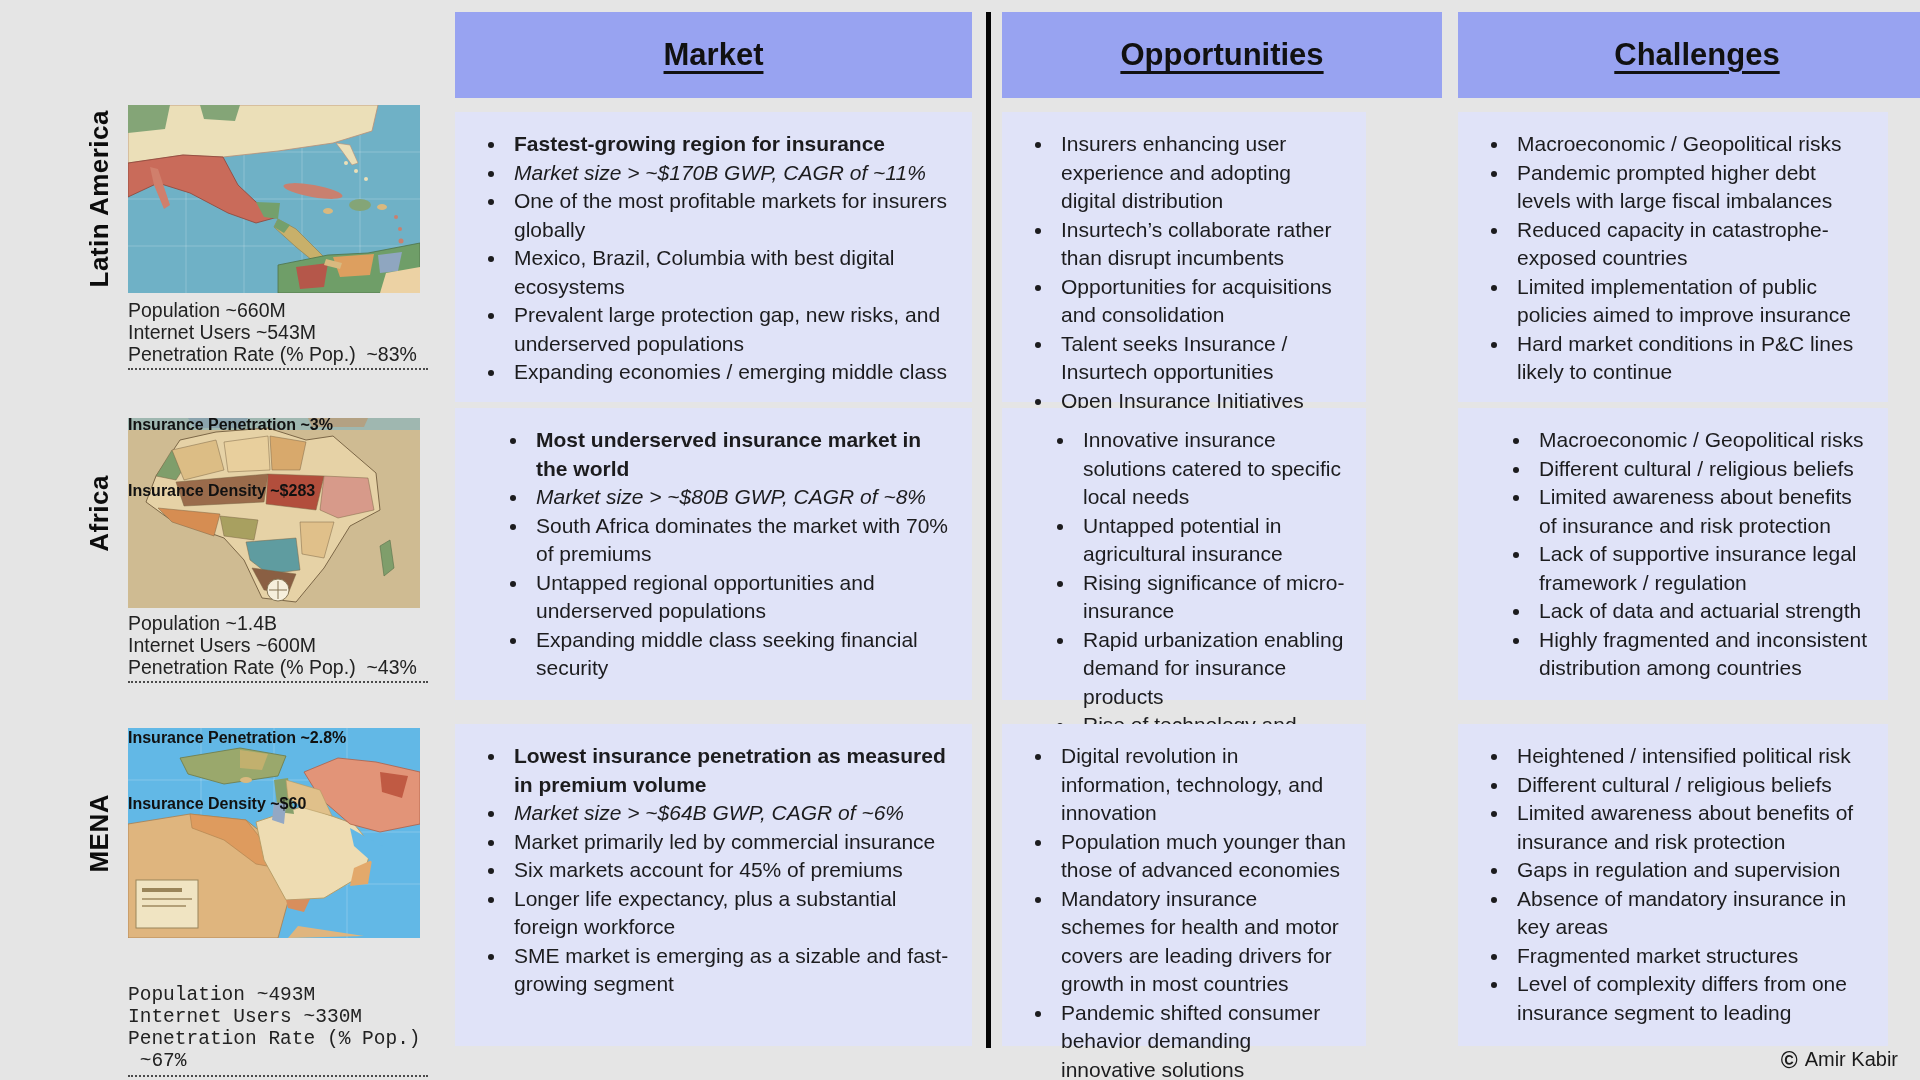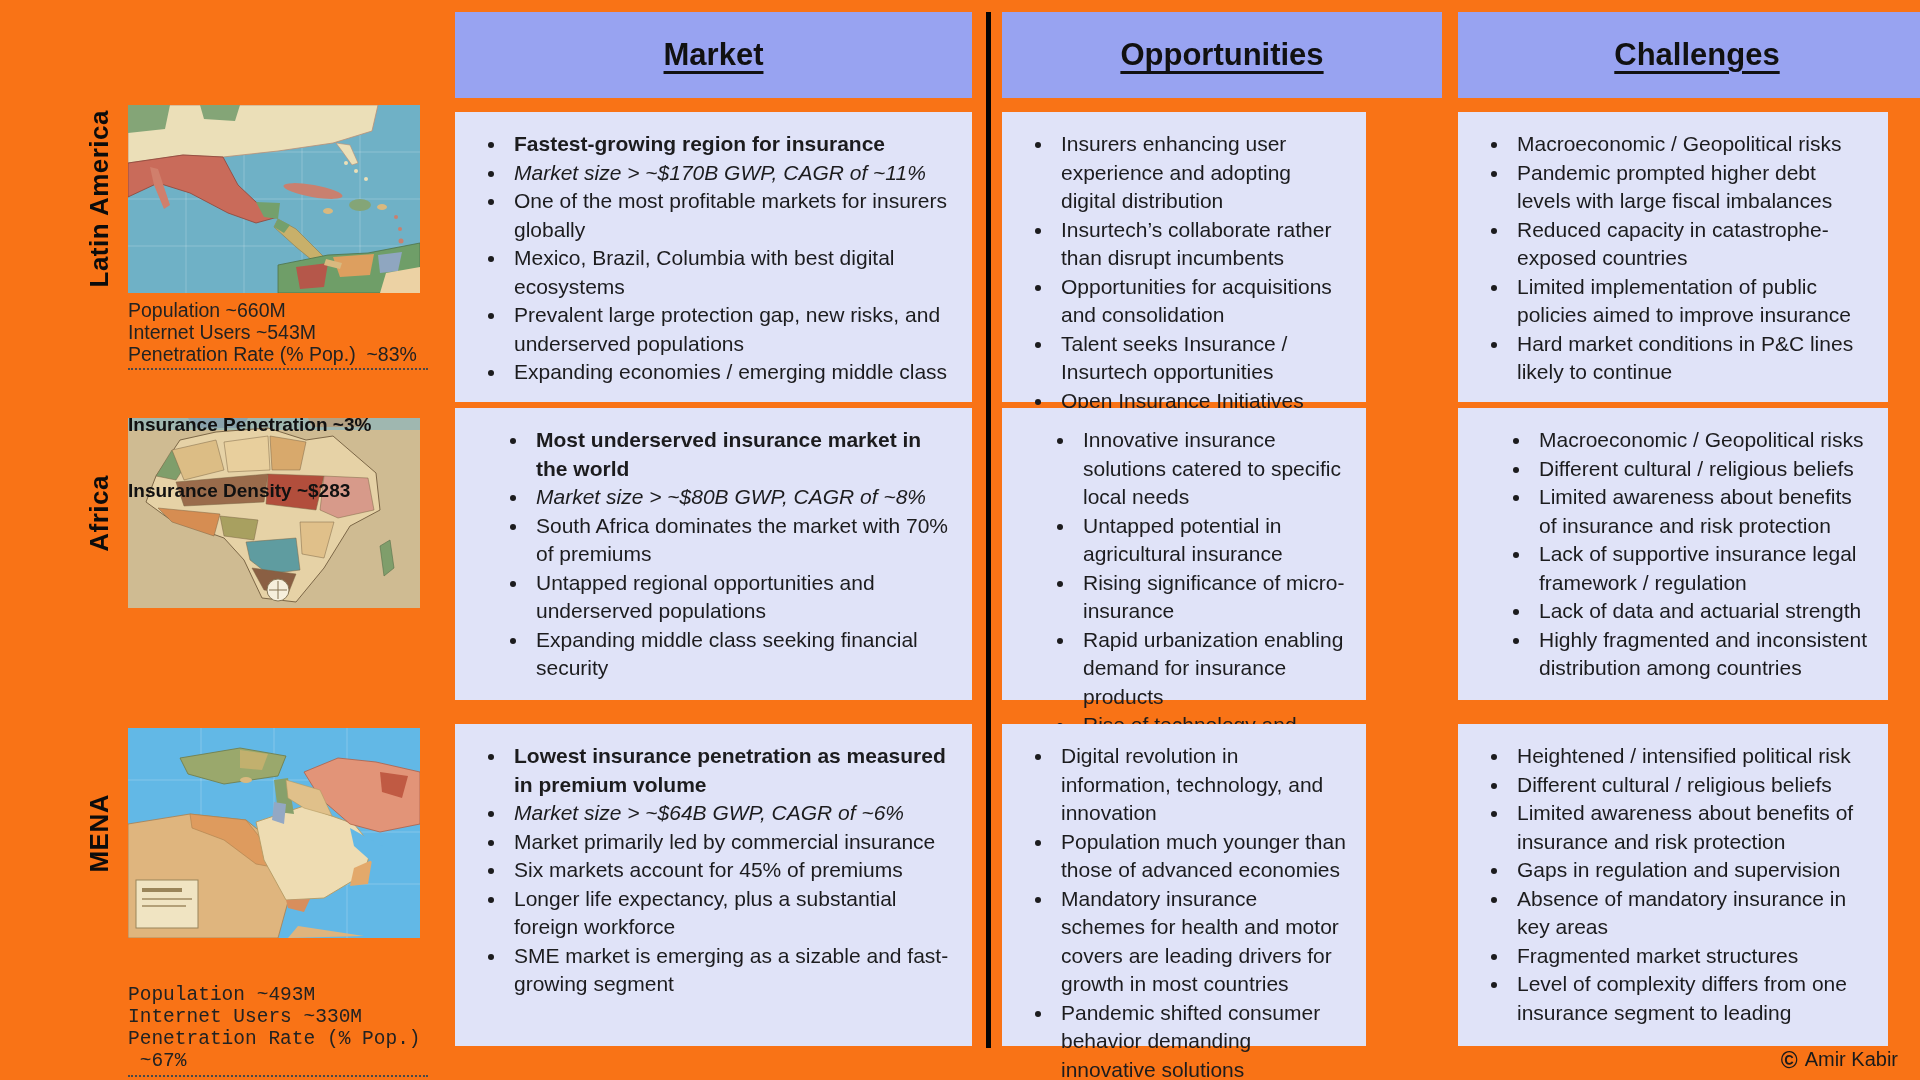--- a/index.html
+++ b/index.html
@@ -1,17 +1,17 @@
 <!DOCTYPE html>
 <html><head>
 <meta charset="utf-8">
 <style>
   html,body{margin:0;padding:0;background:#ffffff;width:1920px;height:1080px;overflow:hidden;}
   body{font-family:"Liberation Sans","DejaVu Sans",sans-serif;color:#1c1c1e;}
-  .page{position:relative;width:1920px;height:1080px;background:#f97316;}
+  .page{position:relative;width:1920px;height:1080px;background:#e5e5e5;}
 
   
   .col-header{position:absolute;top:12px;height:86px;background:#98a3f1;display:flex;align-items:center;justify-content:center;}
   .col-header span{font-size:31px;font-weight:700;color:#111;text-decoration:underline;text-decoration-thickness:2.5px;text-underline-offset:6px;}
   .hdr-market{left:455px;width:517px;}
   .hdr-opportunities{left:1002px;width:440px;align-items:center;}
   .hdr-challenges{left:1458px;width:478px;}
 
   
   .vdivider{position:absolute;left:986px;top:12px;width:5px;height:1036px;background:#050505;}
@@ -44,21 +44,21 @@
   .map3{top:728px;height:210px;}
   .map svg{display:block;width:100%;height:100%;}
 
   
   .stats{position:absolute;left:128px;width:300px;}
   .st1{top:299px;}
   .st2{top:612px;}
   .st3{top:984px;font-family:Liberation Mono, monospace;}
   .stats ul{list-style:none;margin:0;padding:0;}
   .stats li{font-size:19.5px;line-height:22px;color:#222;}
-  .stats li.bold{font-weight:700;font-size:19px;color:#111;margin-top:44px;}
+  .stats li.bold{font-weight:700;font-size:16px;color:#111;margin-top:44px;}
   .stats li.divider{border-bottom:2px dotted #4a4a4a;padding-bottom:3px;margin-bottom:4px;}
 
   
   .credit{position:absolute;top:1048px;right:22px;display:flex;align-items:center;gap:7px;font-size:20px;color:#1a1a1a;}
   .credit .csym{font-weight:800;font-size:23px;line-height:20px;}
 </style>
 </head>
 <body>
 
 <div class="page">
@@ -189,20 +189,29 @@
 
   <div class="stats st1">
     <ul>
         <li>Population ~660M</li>
         <li>Internet Users ~543M</li>
         <li class="divider">Penetration Rate (% Pop.) &nbsp;~83%</li>
         <li class="bold">Insurance Penetration ~3%</li>
         <li class="bold">Insurance Density ~$283</li>
       </ul>
   </div>
+  <div class="stats st2">
+    <ul>
+        <li>Population ~1.4B</li>
+        <li>Internet Users ~600M</li>
+        <li class="divider">Penetration Rate (% Pop.) &nbsp;~43%</li>
+        <li class="bold">Insurance Penetration ~2.8%</li>
+        <li class="bold">Insurance Density ~$60</li>
+      </ul>
+  </div>
   <div class="stats st3">
     <ul>
         <li>Population ~493M</li>
         <li>Internet Users ~330M</li>
         <li class="divider">Penetration Rate (% Pop.) &nbsp;~67%</li>
         <li class="bold">Insurance Penetration ~1-3%</li>
         <li class="bold">Insurance Density ~$129</li>
       </ul>
   </div>
 

